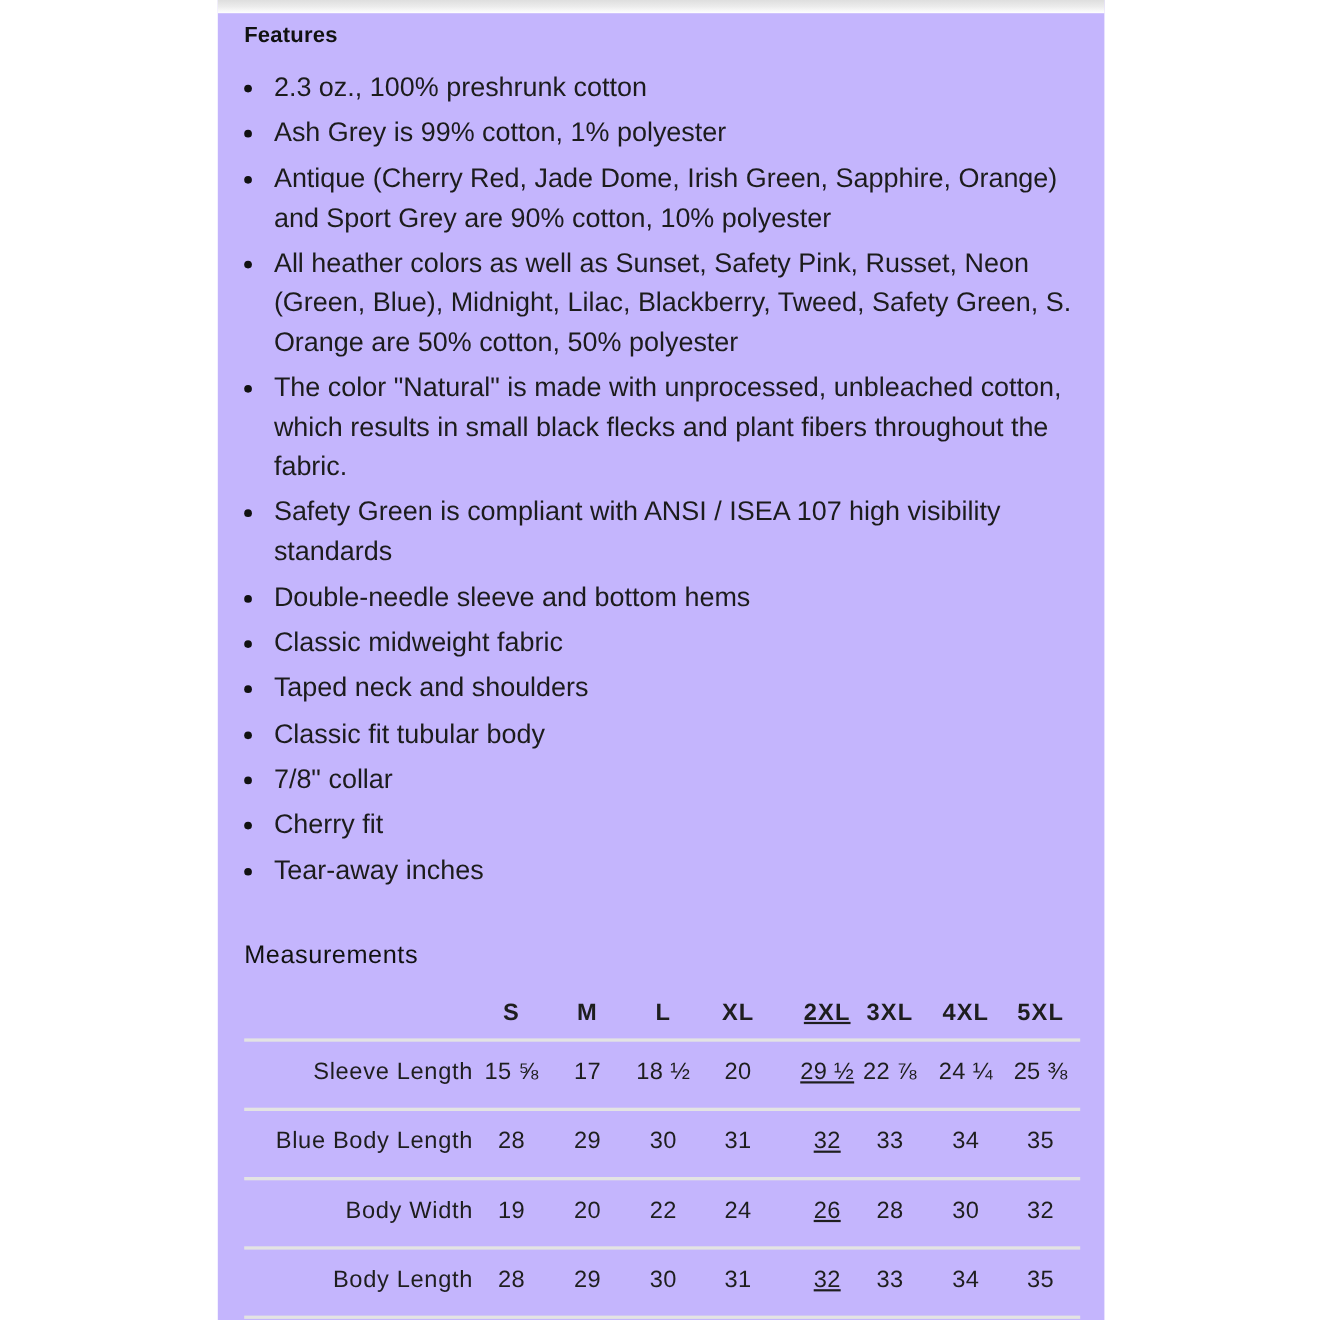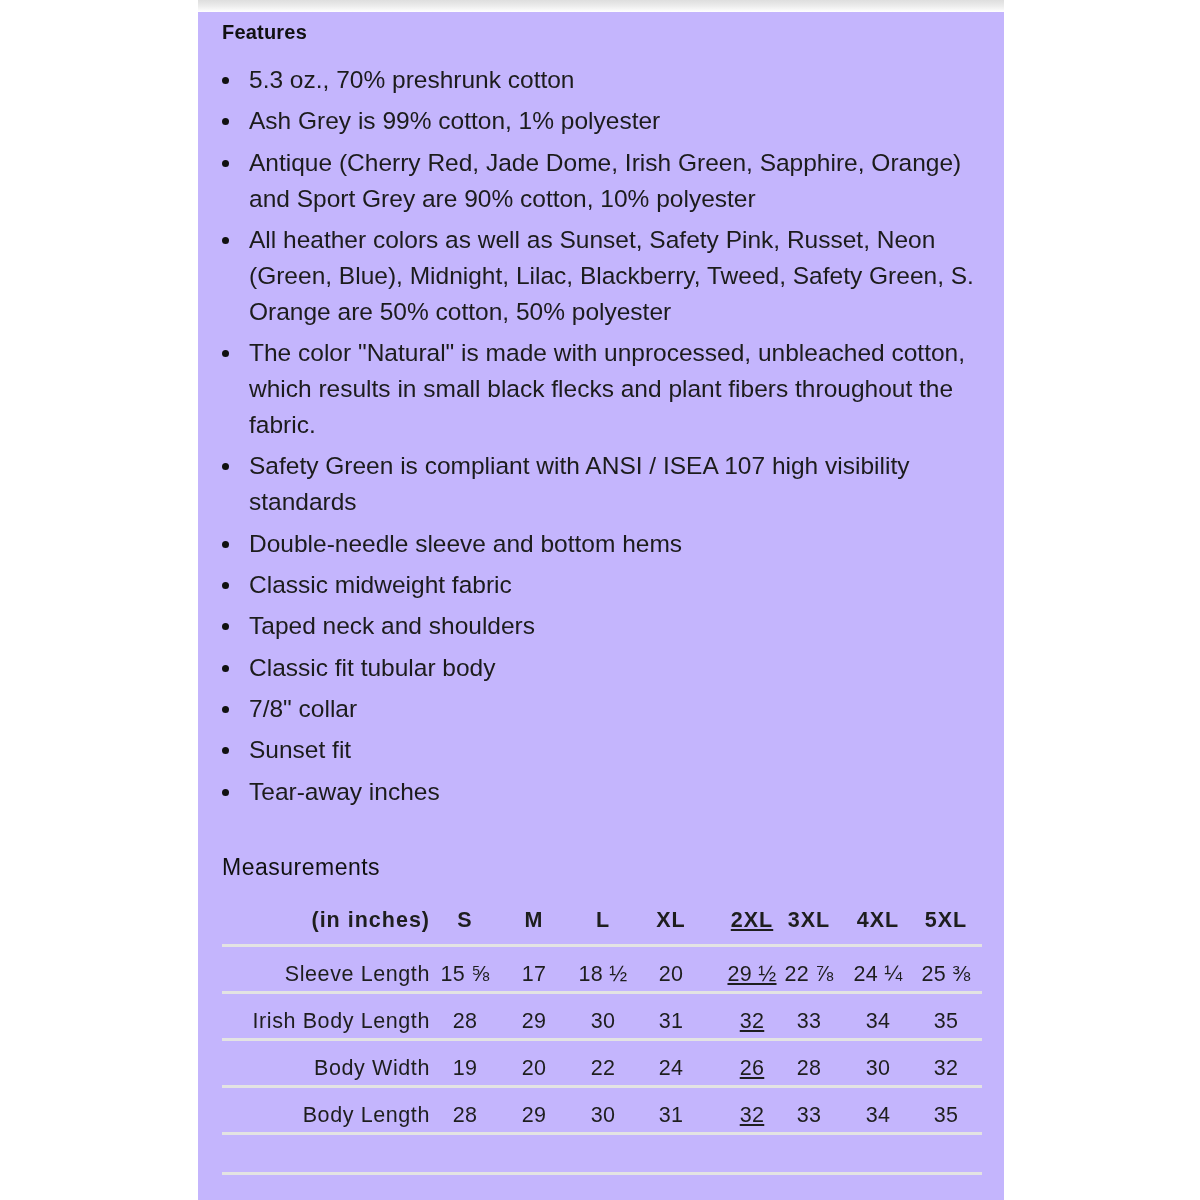--- a/index.html
+++ b/index.html
@@ -42,21 +42,21 @@
   }
   .measure-title {
     position: absolute; left: 24px; top: 854px;
     font-size: 23px; font-weight: normal; color: #111;
     letter-spacing: 0.5px;
   }
   .table {
     position: absolute; left: 24px; top: 893px; width: 760px;
   }
   .row {
-    position: relative; height: 47px;
+    position: relative; height: 63px;
     border-bottom: 3px solid #e3e3e3;
     box-sizing: border-box;
   }
   .row.header { height: 54px; }
   .cell {
     position: absolute; top: 0; height: 50px; line-height: 54px;
     font-size: 21.5px; text-align: center; width: 66px; color: #1e1e1e;
     letter-spacing: 0.3px;
   }
   .row.header .cell { font-weight: bold; line-height: 54px; letter-spacing: 1px; }
@@ -72,40 +72,39 @@
 </style>
 </head>
 <body>
 
 <div class="page">
   <div class="top-bar"></div>
 
   <div class="features-title">Features</div>
 
   <ul class="features-list">
-    <li><span class="bullet"></span><span>5.3 oz., 70% preshrunk cotton</span></li>
+    <li><span class="bullet"></span><span>2.3 oz., 100% preshrunk cotton</span></li>
     <li><span class="bullet"></span><span>Ash Grey is 99% cotton, 1% polyester</span></li>
     <li><span class="bullet"></span><span>Antique (Cherry Red, Jade Dome, Irish Green, Sapphire, Orange) and Sport Grey are 90% cotton, 10% polyester</span></li>
     <li><span class="bullet"></span><span>All heather colors as well as Sunset, Safety Pink, Russet, Neon (Green, Blue), Midnight, Lilac, Blackberry, Tweed, Safety Green, S. Orange are 50% cotton, 50% polyester</span></li>
     <li><span class="bullet"></span><span>The color "Natural" is made with unprocessed, unbleached cotton, which results in small black flecks and plant fibers throughout the fabric.</span></li>
     <li><span class="bullet"></span><span>Safety Green is compliant with ANSI / ISEA 107 high visibility standards</span></li>
     <li><span class="bullet"></span><span>Double-needle sleeve and bottom hems</span></li>
     <li><span class="bullet"></span><span>Classic midweight fabric</span></li>
     <li><span class="bullet"></span><span>Taped neck and shoulders</span></li>
     <li><span class="bullet"></span><span>Classic fit tubular body</span></li>
     <li><span class="bullet"></span><span>7/8" collar</span></li>
-    <li><span class="bullet"></span><span>Sunset fit</span></li>
+    <li><span class="bullet"></span><span>Cherry fit</span></li>
     <li><span class="bullet"></span><span>Tear-away inches</span></li>
   </ul>
 
   <div class="measure-title">Measurements</div>
 
   <div class="table">
     <div class="row header">
-      <span class="label">(in inches)</span>
       <span class="cell c0">S</span>
       <span class="cell c1">M</span>
       <span class="cell c2">L</span>
       <span class="cell c3">XL</span>
       <span class="cell c4">2XL</span>
       <span class="cell c5">3XL</span>
       <span class="cell c6">4XL</span>
       <span class="cell c7">5XL</span>
     </div>
 
@@ -115,21 +114,21 @@
       <span class="cell c1">17</span>
       <span class="cell c2">18 ½</span>
       <span class="cell c3">20</span>
       <span class="cell c4">29 ½</span>
       <span class="cell c5">22 ⅞</span>
       <span class="cell c6">24 ¼</span>
       <span class="cell c7">25 ⅜</span>
     </div>
 
     <div class="row">
-      <span class="label">Irish Body Length</span>
+      <span class="label">Blue Body Length</span>
       <span class="cell c0">28</span>
       <span class="cell c1">29</span>
       <span class="cell c2">30</span>
       <span class="cell c3">31</span>
       <span class="cell c4">32</span>
       <span class="cell c5">33</span>
       <span class="cell c6">34</span>
       <span class="cell c7">35</span>
     </div>
 

